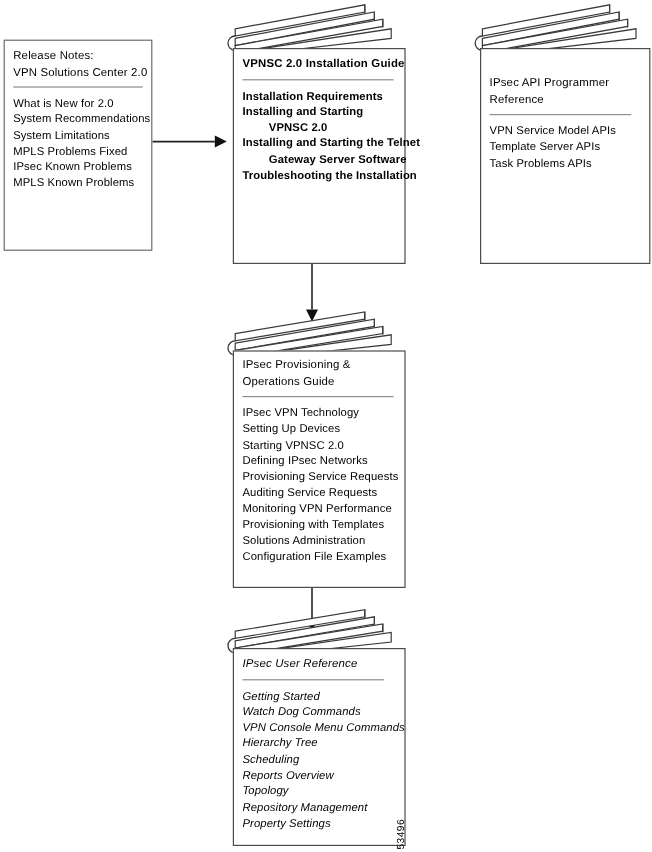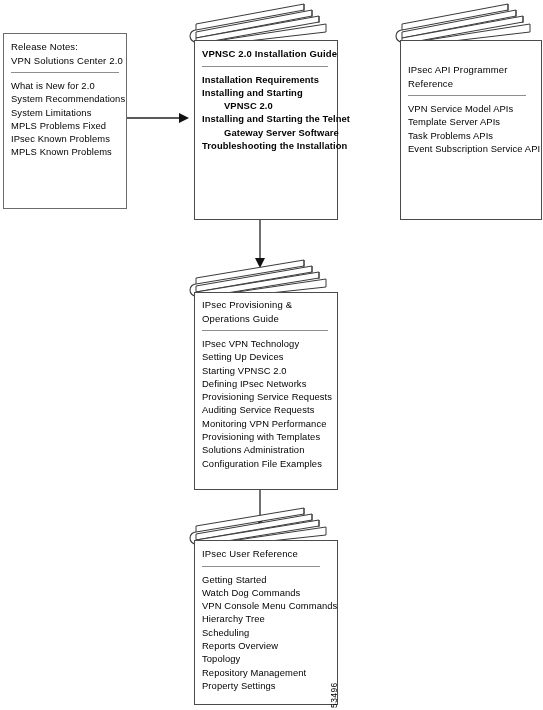--- a/index.html
+++ b/index.html
@@ -190,21 +190,20 @@
     </svg>
     <div class="cover" style="left:8px; top:38px; width:142px; height:180px;"></div>
     <div class="cover-inner" style="left:16px; top:44px; right:6px;margin-top:17px;">
       <div class="title">IPsec API Programmer</div>
       <div class="title">Reference</div>
       <div class="rule w-mid"></div>
       <ul class="toc">
         <li>VPN Service Model APIs</li>
         <li>Template Server APIs</li>
         <li>Task Problems APIs</li>
-        <li>Event Subscription Service API</li>
       </ul>
     </div>
   </div>
 
   <div class="connector" style="left:250px; top:220px; width:20px; height:48px;">
     <svg width="20" height="48" viewBox="0 0 20 48">
       <line x1="10" y1="0" x2="10" y2="38" stroke="#222" stroke-width="1.3"></line>
       <polygon points="5,38 15,38 10,48" fill="#111"></polygon>
     </svg>
   </div>
@@ -252,21 +251,21 @@
       <path d="M12,38 L10,38 A6,6 0 0 1 10,26 L10,26" fill="none" stroke="#3a3a3a" stroke-width="1.1"></path>
       <path d="M10,20 L118,2 L118,8 L10,26 Z" fill="#ffffff" stroke="#3a3a3a" stroke-width="1"></path>
       <path d="M10,28 L126,8 L126,14 L10,34 Z" fill="#ffffff" stroke="#3a3a3a" stroke-width="1"></path>
       <path d="M10,34 L133,14 L133,20 L10,40 Z" fill="#ffffff" stroke="#3a3a3a" stroke-width="1"></path>
       <path d="M10,40 L140,21 L140,29 L10,43 Z" fill="#ffffff" stroke="#3a3a3a" stroke-width="1"></path>
       <line x1="118" y1="2" x2="118" y2="9" stroke="#3a3a3a" stroke-width="1"></line>
       <line x1="126" y1="8" x2="126" y2="15" stroke="#3a3a3a" stroke-width="1"></line>
       <line x1="133" y1="14" x2="133" y2="21" stroke="#3a3a3a" stroke-width="1"></line>
     </svg>
     <div class="cover" style="left:8px; top:34px; width:144px; height:165px;"></div>
-    <div class="cover-inner" style="left:16px; top:41px; right:6px;">
+    <div class="cover-inner" style="left:16px; top:41px; right:6px;font-style:italic;">
       <div class="title">IPsec User Reference</div>
       <div class="rule w-mid"></div>
       <ul class="toc">
         <li>Getting Started</li>
         <li>Watch Dog Commands</li>
         <li>VPN Console Menu Commands</li>
         <li>Hierarchy Tree</li>
         <li>Scheduling</li>
         <li>Reports Overview</li>
         <li>Topology</li>

